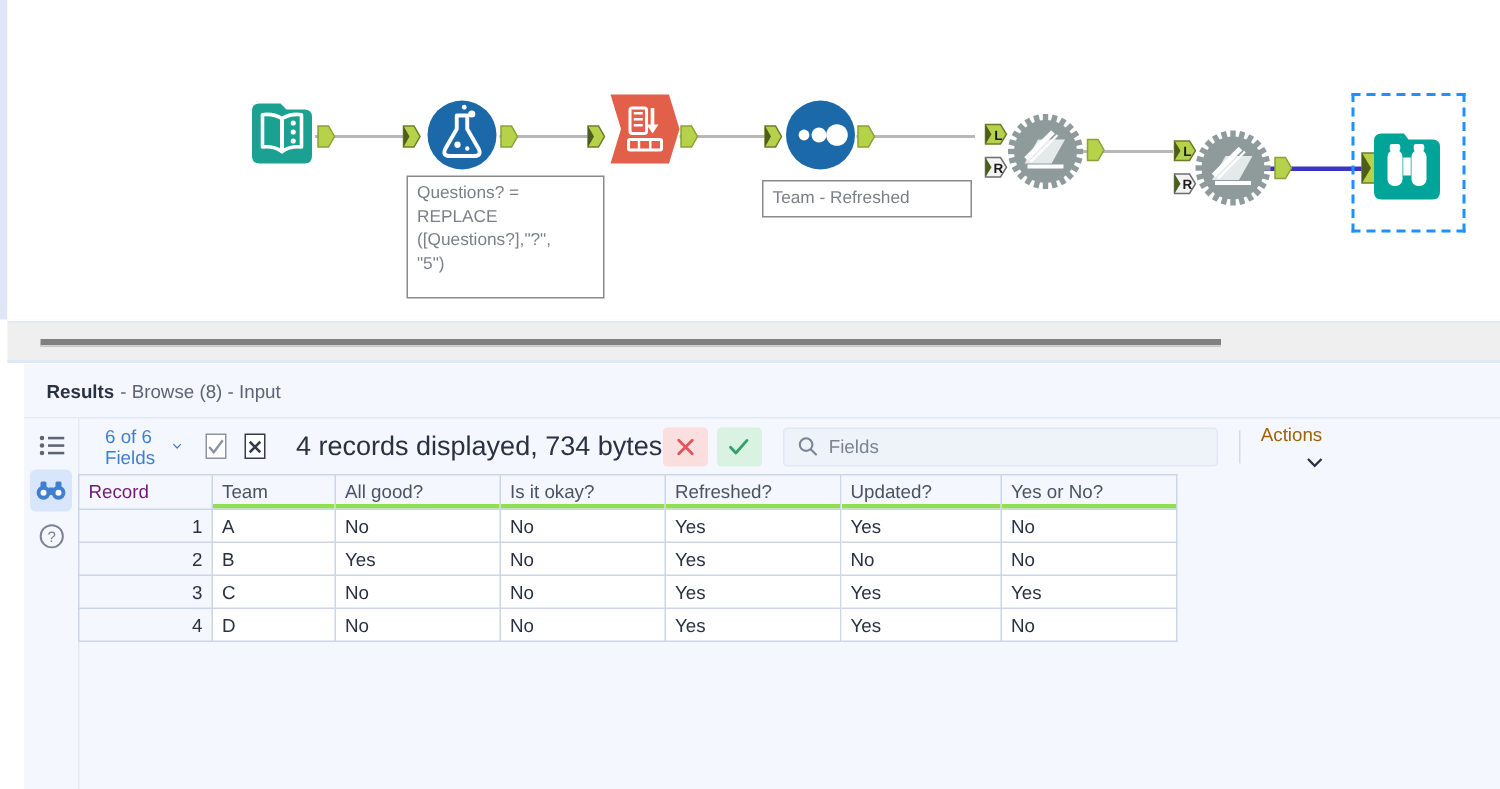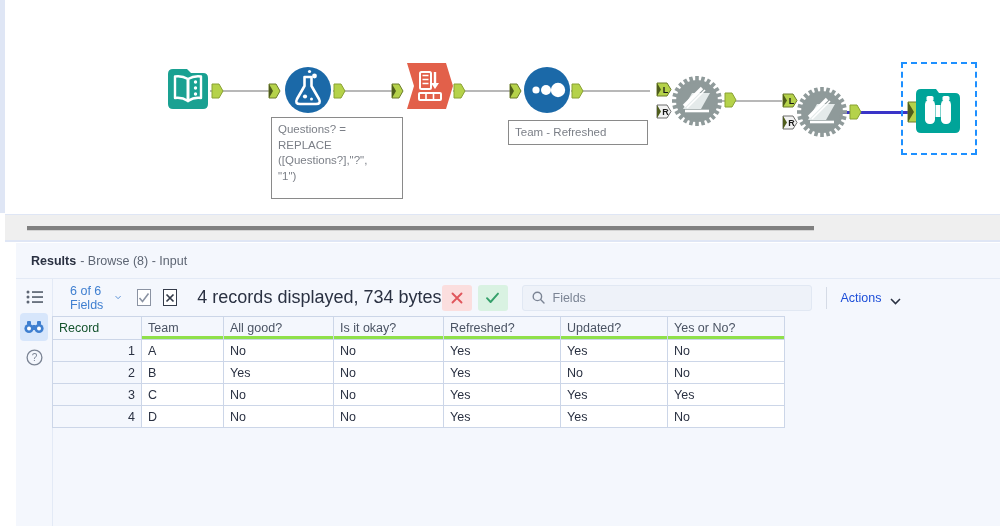--- a/index.html
+++ b/index.html
@@ -204,21 +204,21 @@
   }
   .search-ph { font-size: 12.5px; color: #7a8characters; }
   .search-ph { color: #7b8494; }
 
   .vdiv {
     width: 1px; height: 22px; background: #d5dbe6; margin-left: 14px;
   }
   .actions {
     margin-left: 14px;
     display: flex; align-items: flex-end; gap: 8px;
-    font-size: 12.5px; color: #1d4ed8;
+    font-size: 12.5px; color: #a16207; flex-direction: column;
   }
 
   
   .grid-wrap {
     position: absolute;
     left: 36px; top: 73px;
     width: 964px; height: 210px;
     overflow: hidden;
   }
   table.grid {
@@ -243,21 +243,21 @@
   table.grid thead th {
     background: #f4f7fd;
     border-top: 1px solid #ccd6e8;
     color: #4a5363;
     height: 24px;
   }
   table.grid thead th.datacol {
     box-shadow: inset 0 -3px 0 0 #8fe04a;
   }
   table.grid thead th.reccol {
-    color: #14532d;
+    color: #701a75;
   }
   table.grid td.reccol {
     background: #f4f7fd;
     text-align: right;
     padding: 0 6px 0 0;
     color: #2a3142;
   }
   table.grid tbody td { background: #ffffff; }
   table.grid tr td:first-child { border-left: 1px solid #ccd6e8; }
   table.grid tr th:first-child { border-left: 1px solid #ccd6e8; }
@@ -313,21 +313,21 @@
     </div>
     <div class="plug" style="left:328px; top:83px;">
       <svg width="13" height="16" viewBox="0 0 13 16">
           <path d="M1 1 L8 1 L12 8 L8 15 L1 15 Z" fill="#b5d24a" stroke="#8aa233" stroke-width="1"></path>
         </svg>
     </div>
 
     <div class="annot" style="left:266px; top:117px; width:132px; height:82px;">Questions? =
 REPLACE
 ([Questions?],"?",
-"1")</div>
+"5")</div>
 
     <div class="plug" style="left:386px; top:83px;">
       <svg width="13" height="16" viewBox="0 0 13 16">
           <path d="M1 1 L8 1 L12 8 L8 15 L1 15 Z" fill="#b5d24a" stroke="#6c7d2a" stroke-width="1"></path>
           <path d="M1 1 L5 8 L1 15" fill="#4f5d1c"></path>
         </svg>
     </div>
     <div class="node" style="left:399px; top:60px; width:52px; height:52px;">
       <svg width="52" height="52" viewBox="0 0 52 52">
         <path d="M3 3 L42 3 L49 26 L42 49 L3 49 L10 26 Z" fill="#e2604a"></path>

